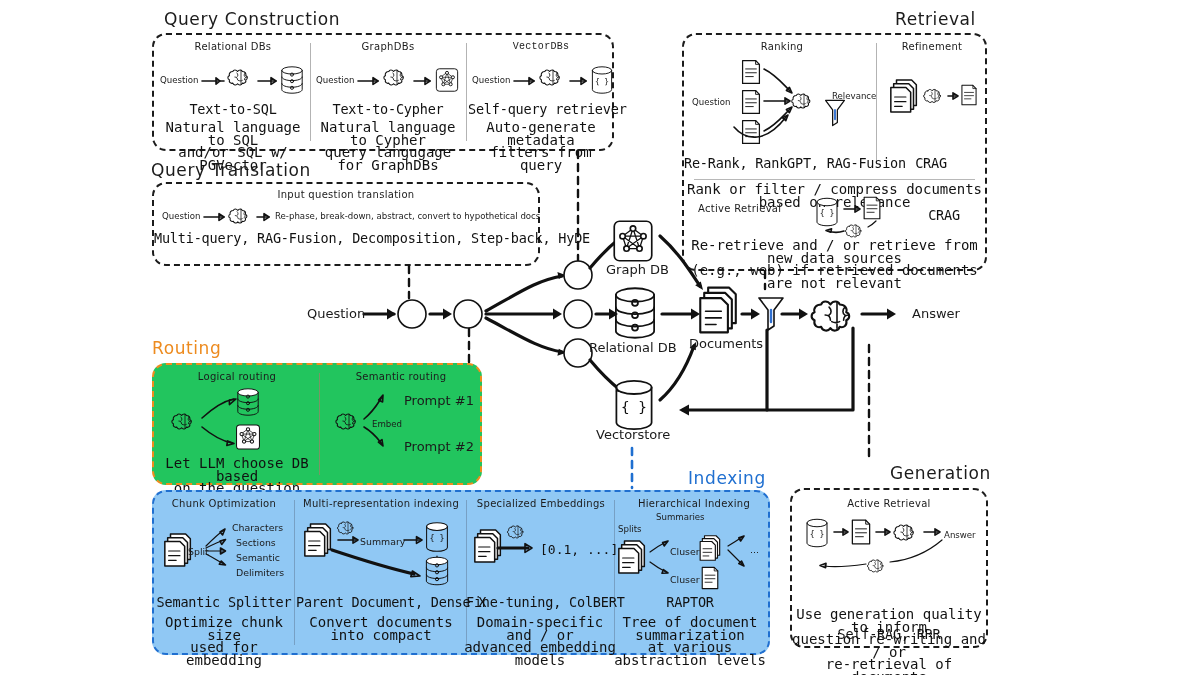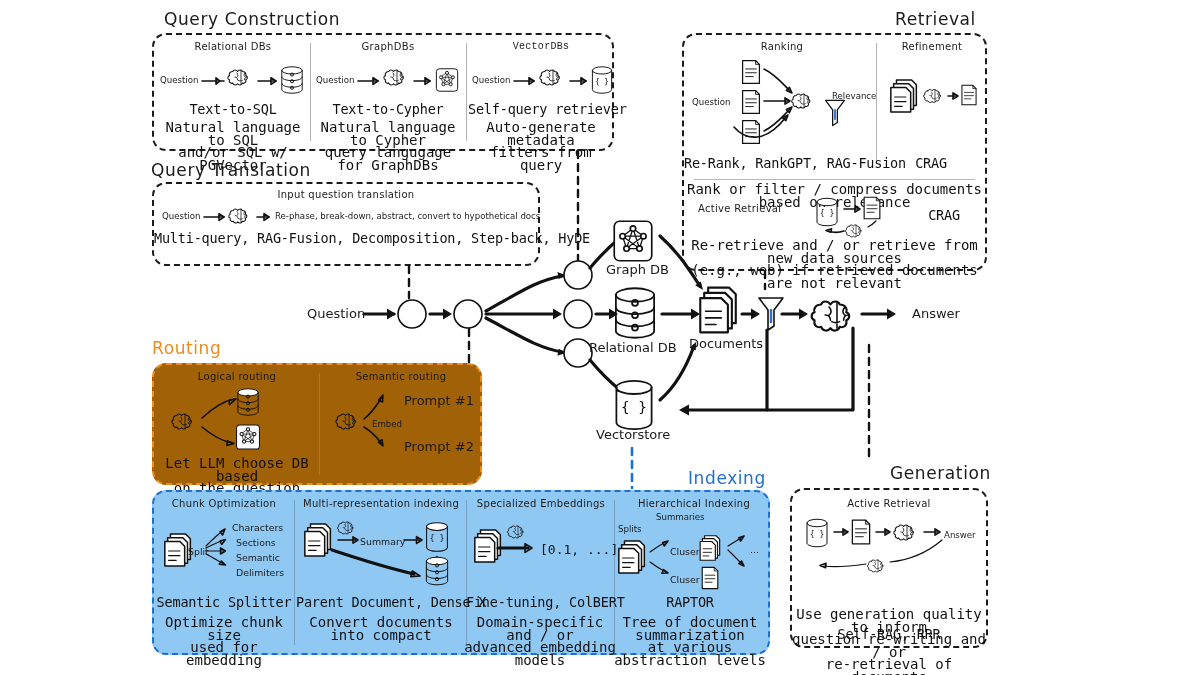--- a/index.html
+++ b/index.html
@@ -17,21 +17,21 @@
     font-size:17px;font-weight:400;letter-spacing:.6px;
     color:#1b1b1b;white-space:nowrap;
   }
   .sec-title.orange{color:#ED8B1F;}
   .sec-title.blue{color:#1F6FD0;}
 
   
   .panel{
     border:2px dashed #1b1b1b;border-radius:14px;background:#fff;
   }
-  .panel.orange{border-color:#F08C1E;background:#a16207;}
+  .panel.orange{border-color:#F08C1E;background:#22c55e;}
   .panel.blue{border-color:#1F6FD0;background:#90C8F4;}
 
   
   .vsep{position:absolute;top:8px;bottom:8px;width:0;border-left:1.5px solid #9a9a9a;opacity:.75;}
   .vsep.light{border-left-color:#6f93b4;}
   .hsep{position:absolute;left:10px;right:10px;height:0;border-top:1.5px solid #9a9a9a;opacity:.7;}
 
   
   .sub-h{
     font-size:10px;letter-spacing:.3px;white-space:nowrap;text-align:center;color:#1b1b1b;

